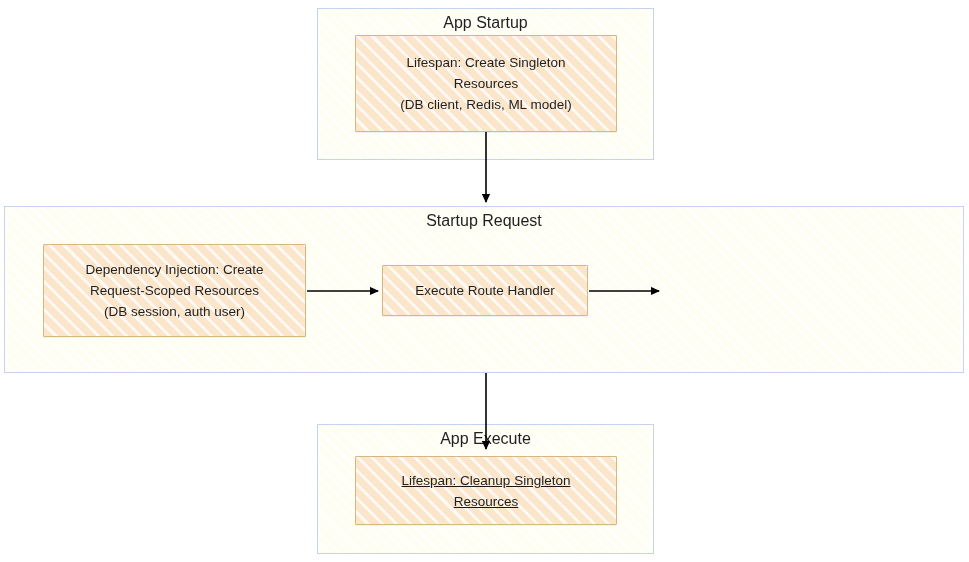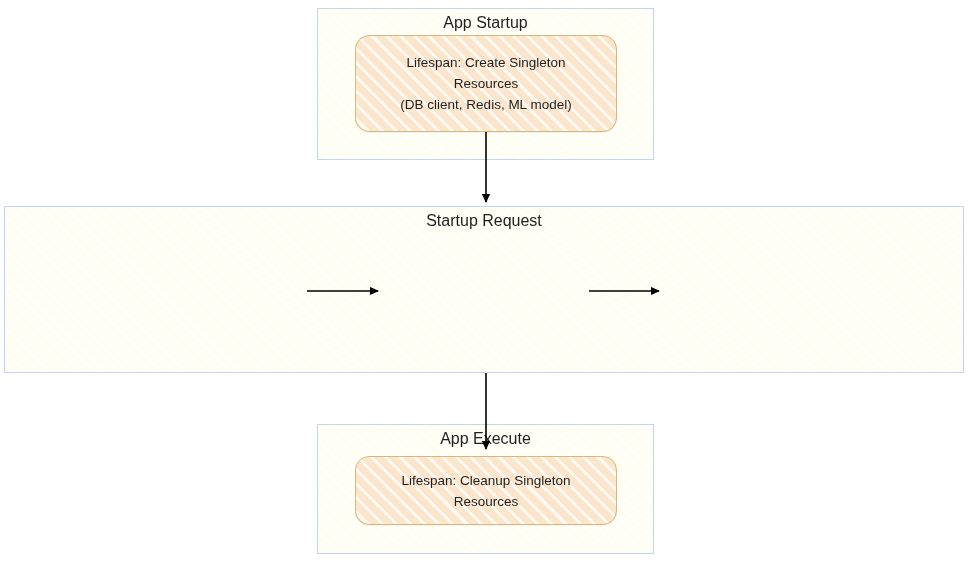--- a/index.html
+++ b/index.html
@@ -47,21 +47,21 @@
     line-height: 16px;
     color: #1f1f1f;
     white-space: nowrap;
   }
 
   
   .node {
     position: absolute;
     box-sizing: border-box;
     border: 1px solid #d6b77f;
-    border-radius: 14px;
+    border-radius: 1px;
     background-color: #fbe6cb;
     background-image: repeating-linear-gradient(
         45deg,
         rgba(255,255,255,0) 0px,
         rgba(255,255,255,0) 7px,
         rgba(255,255,255,0.75) 7px,
         rgba(255,255,255,0.75) 10px
     );
     display: flex;
     align-items: center;
@@ -102,24 +102,32 @@
   <div class="group" id="group-app-shutdown" style="left: 317px; top: 424px; width: 337px; height: 130px;">
     <div class="group-title">App Execute</div>
   </div>
 
   <div class="node" id="node-lifespan-create" style="left: 355px; top: 35px; width: 262px; height: 97px;">
     <div class="node-label">Lifespan: Create Singleton
 Resources
 (DB client, Redis, ML model)</div>
   </div>
 
+  <div class="node" id="node-dependency-injection" style="left: 43px; top: 244px; width: 263px; height: 93px;">
+    <div class="node-label">Dependency Injection: Create
+Request-Scoped Resources
+(DB session, auth user)</div>
+  </div>
+
+  <div class="node" id="node-execute-route-handler" style="left: 382px; top: 265px; width: 206px; height: 51px;">
+    <div class="node-label">Execute Route Handler</div>
+  </div>
 
 
-
-  <div class="node" id="node-lifespan-cleanup" style="left: 355px; top: 456px; width: 262px; height: 69px;">
+  <div class="node" id="node-lifespan-cleanup" style="left: 355px; top: 456px; width: 262px; height: 69px; text-decoration: underline;">
     <div class="node-label">Lifespan: Cleanup Singleton
 Resources</div>
   </div>
 
   <svg id="edges" viewBox="0 0 969 562" xmlns="http://www.w3.org/2000/svg">
     <defs>
       <marker id="arrowhead" markerWidth="9" markerHeight="9" refX="8" refY="4.5" orient="auto" markerUnits="userSpaceOnUse">
         <path d="M0,0.4 L9,4.5 L0,8.6 z" fill="#000000"></path>
       </marker>
     </defs>

